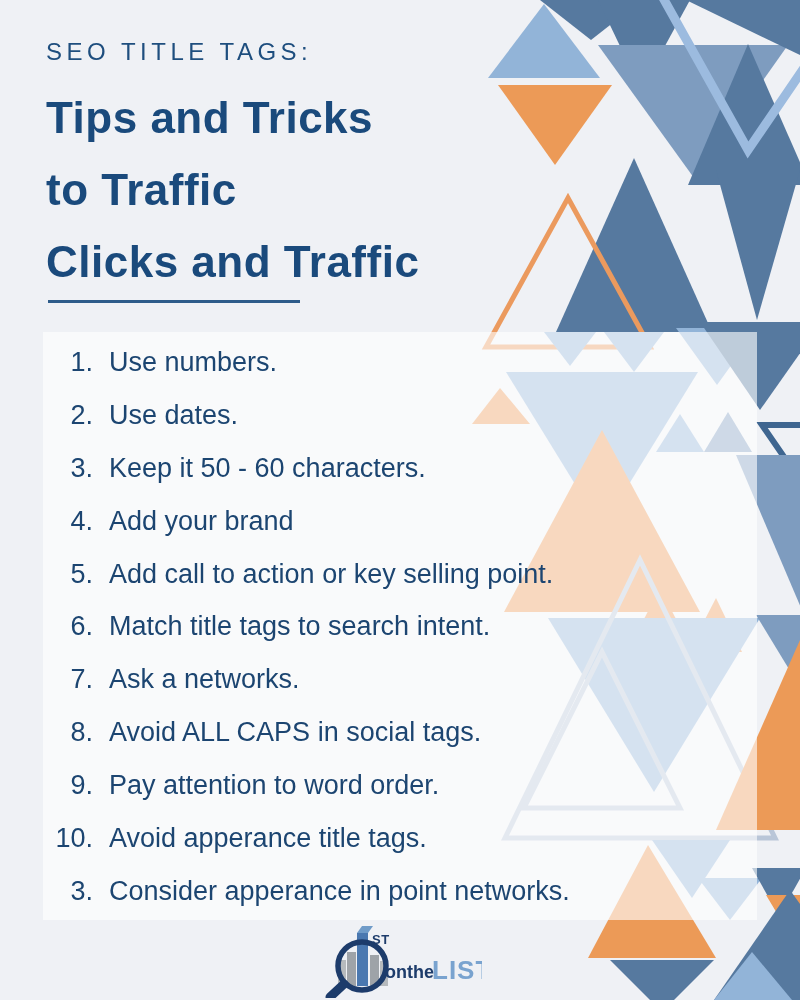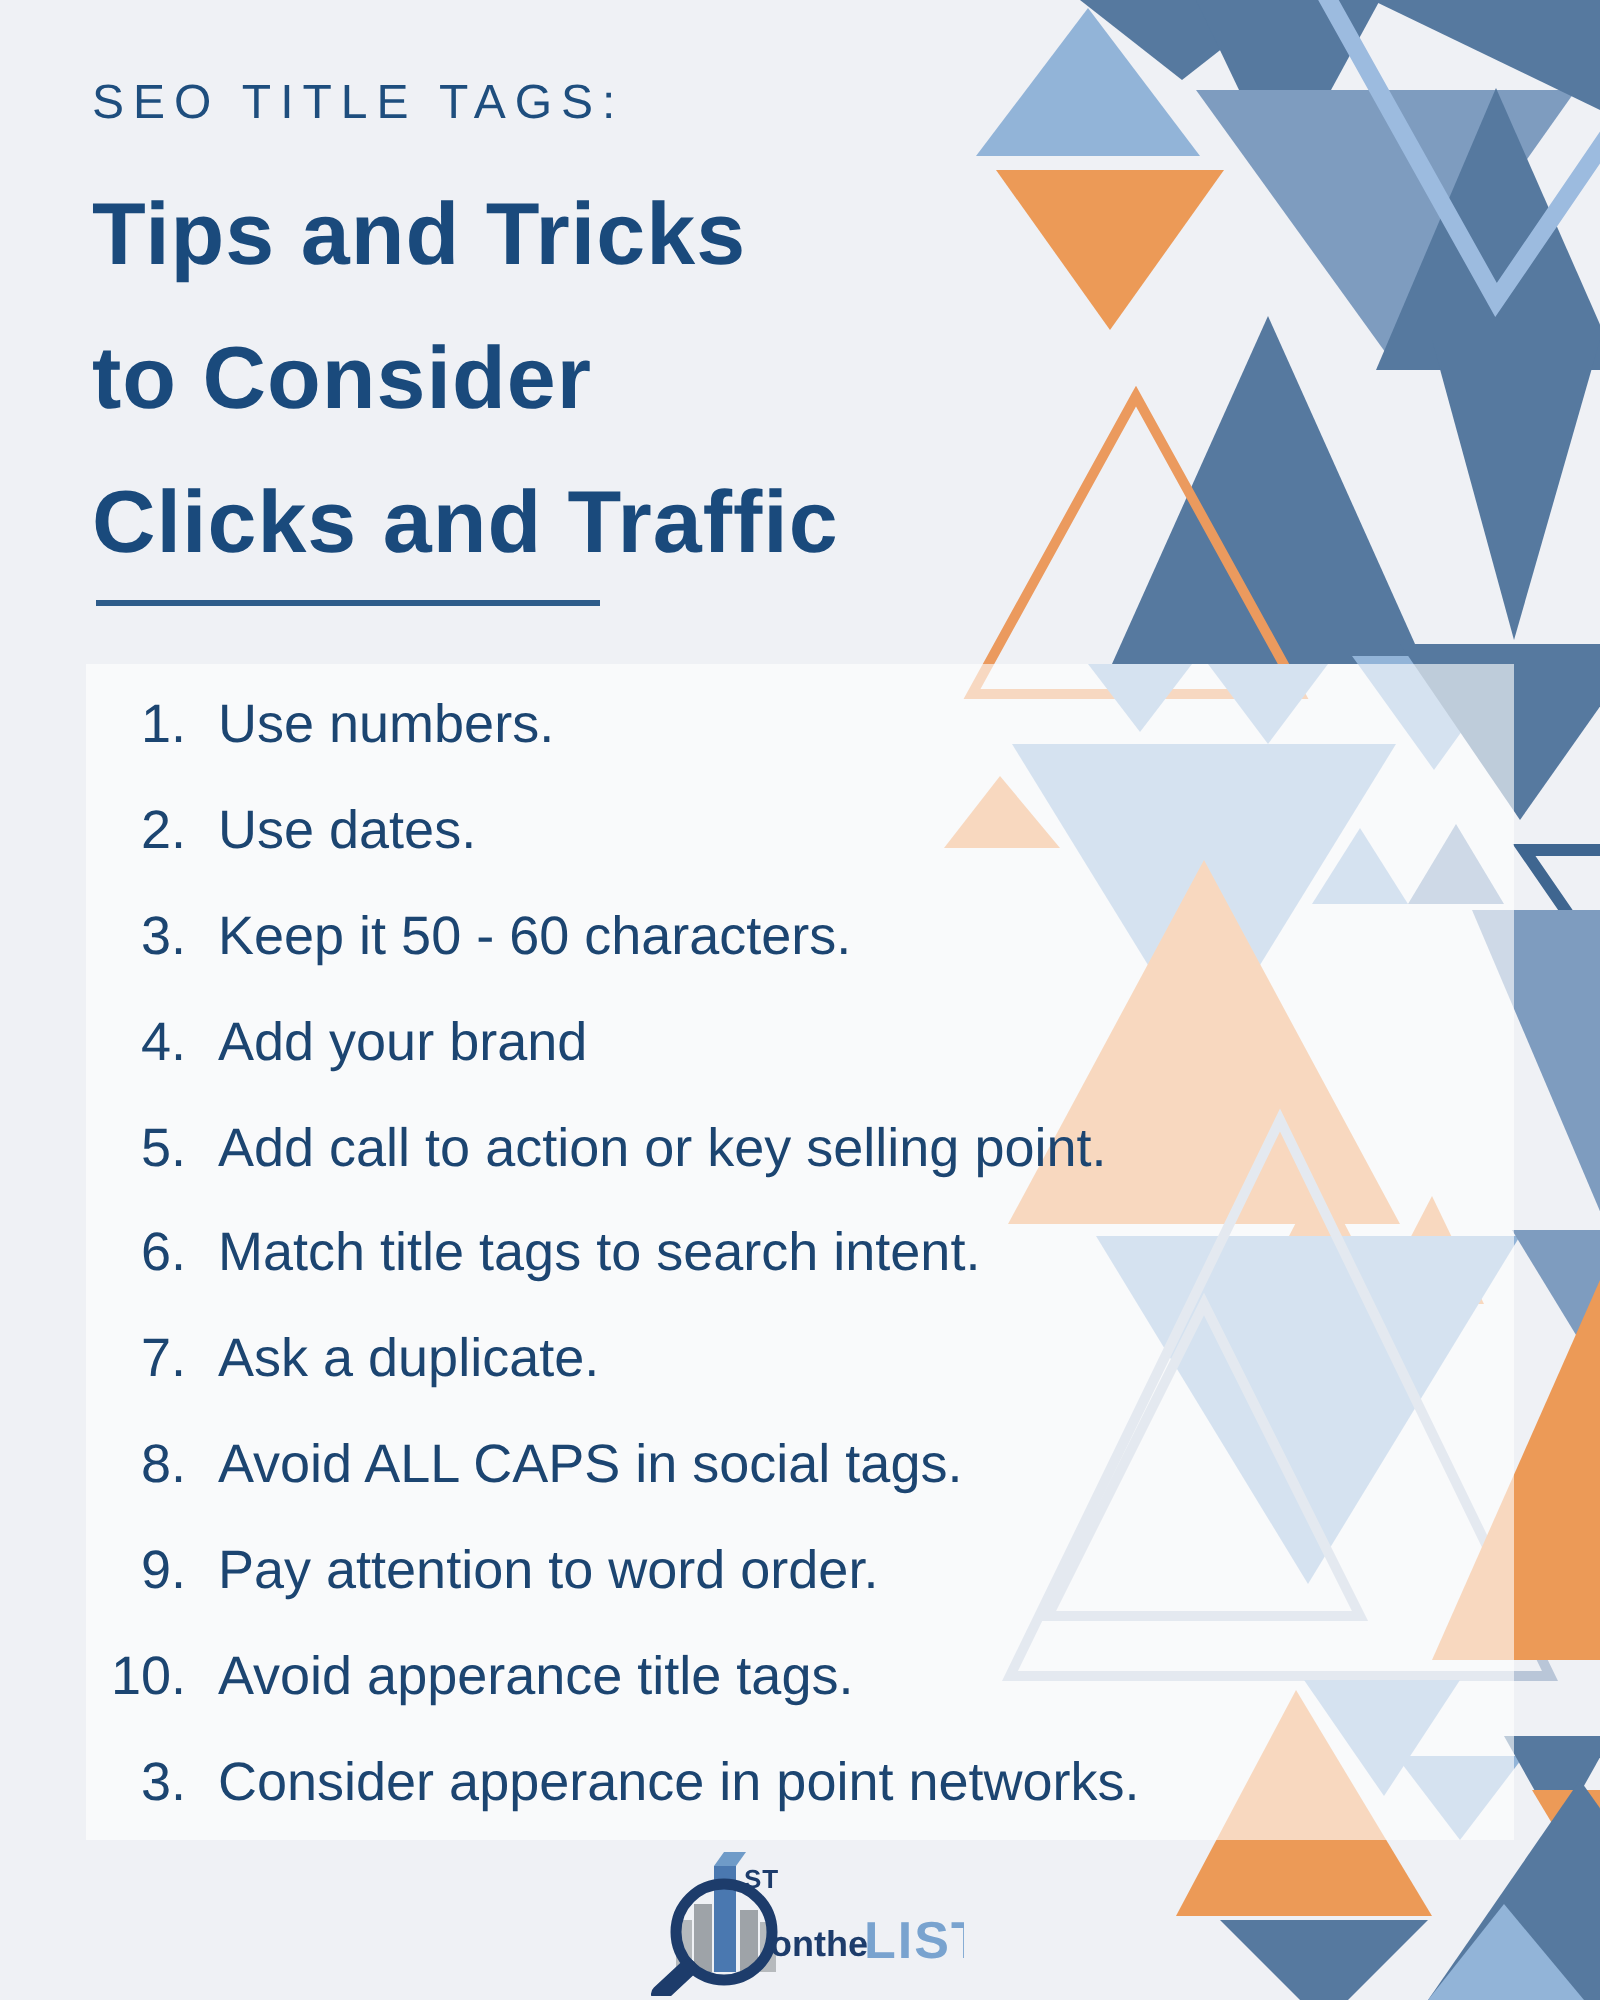--- a/index.html
+++ b/index.html
@@ -82,21 +82,21 @@
     <polygon class="f-steel" points="790,890 714,1000 868,1000"></polygon>
     <polygon class="f-steel" points="610,960 714,960 662,1012"></polygon>
     <polygon class="f-blue" points="752,952 714,1000 792,1000"></polygon>
     <rect class="panel" x="43" y="332" width="714" height="588"></rect>
   </svg>
 
   <div class="header">
     <div class="eyebrow">SEO TITLE TAGS:</div>
     <h1 class="title">
       <span>Tips and Tricks</span>
-      <span>to Consider</span>
+      <span>to Traffic</span>
       <span>Clicks and Traffic</span>
     </h1>
   </div>
   <div class="divider"></div>
 
   <ol class="tips">
     <li>
         <span class="num">1.</span>
         <span class="txt">Use numbers.</span>
       </li>
@@ -115,21 +115,21 @@
     <li>
         <span class="num">5.</span>
         <span class="txt">Add call to action or key selling point.</span>
       </li>
     <li>
         <span class="num">6.</span>
         <span class="txt">Match title tags to search intent.</span>
       </li>
     <li>
         <span class="num">7.</span>
-        <span class="txt">Ask a duplicate.</span>
+        <span class="txt">Ask a networks.</span>
       </li>
     <li>
         <span class="num">8.</span>
         <span class="txt">Avoid ALL CAPS in social tags.</span>
       </li>
     <li>
         <span class="num">9.</span>
         <span class="txt">Pay attention to word order.</span>
       </li>
     <li>

